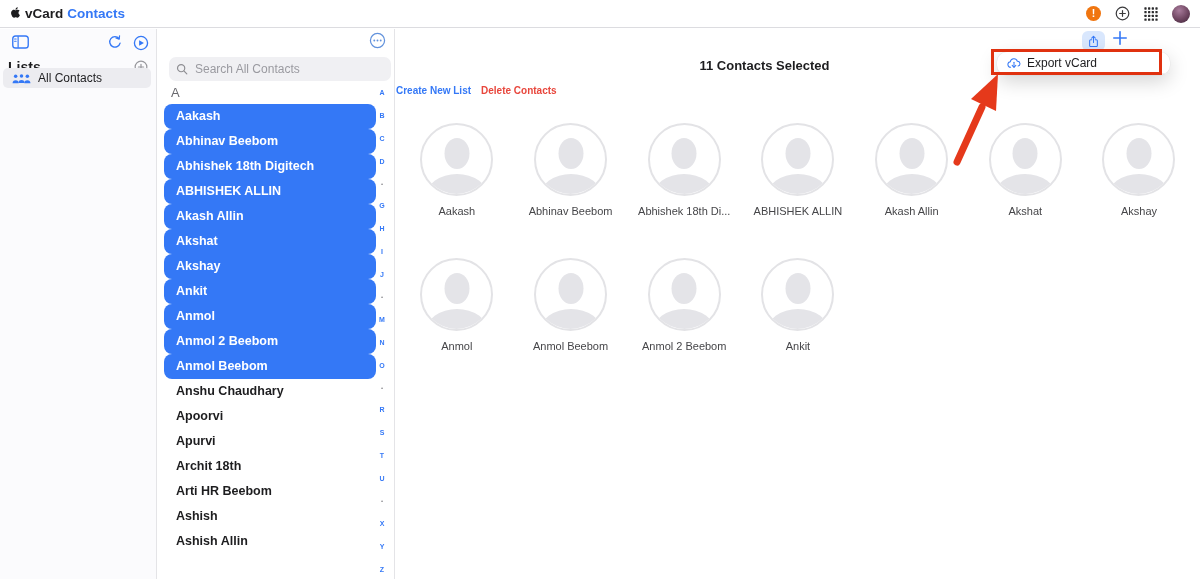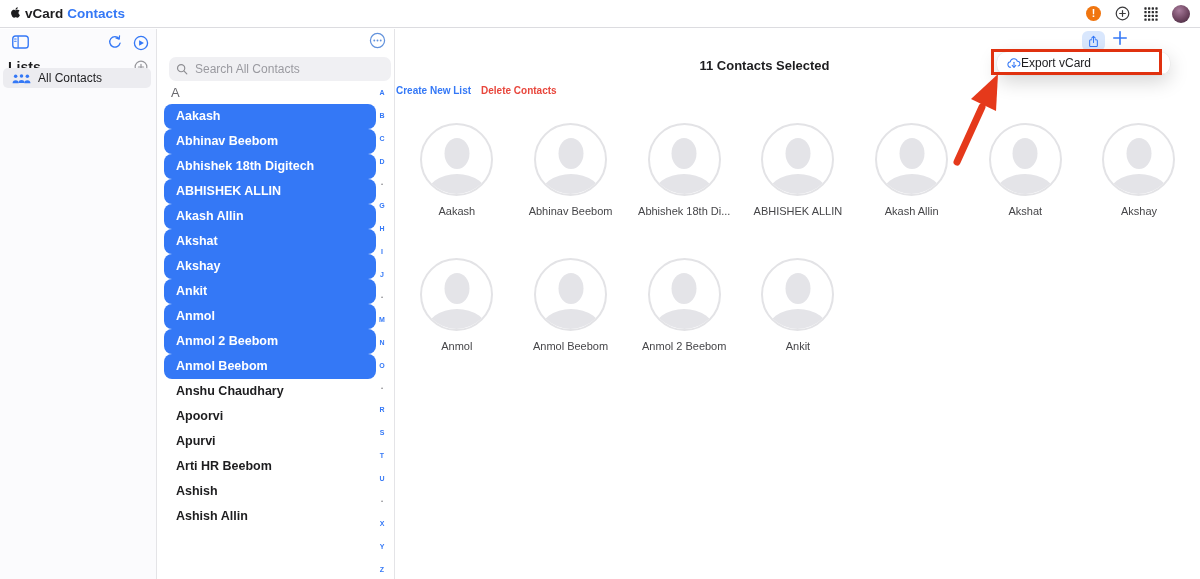--- a/index.html
+++ b/index.html
@@ -64,21 +64,21 @@
   .avatar{width:69px;height:69px;border-radius:50%;border:2.5px solid #e3e3e6;background:#fff;
           position:relative;overflow:hidden;margin:0 auto;}
   .avatar .head{position:absolute;left:50%;top:13px;transform:translateX(-50%);width:25px;
                 height:31px;border-radius:50%;background:#e4e4e8;}
   .avatar .torso{position:absolute;left:50%;top:49px;transform:translateX(-50%);width:62px;
                  height:44px;border-radius:50%;background:#e4e4e8;}
   .clabel{margin-top:9px;font-size:11px;color:#464649;white-space:nowrap;}
   
   .menu{position:absolute;left:997px;top:52px;width:173px;background:#fff;border-radius:10px;
         box-shadow:0 0 0 0.5px rgba(0,0,0,.05),0 6px 20px rgba(0,0,0,.18);z-index:40;padding:1px 0;}
-  .menu-item{height:20px;display:flex;align-items:center;gap:0;padding:0 10px;font-size:12px;
+  .menu-item{height:20px;display:flex;align-items:center;gap:6px;padding:0 10px;font-size:12px;
              color:#1d1d1f;cursor:pointer;}
   .menu-divider{height:1px;background:#ececee;}
   
   .red-box{position:absolute;left:991px;top:49px;width:165px;height:20px;border:3px solid #e0310f;z-index:60;}
   .arrow-svg{position:absolute;left:0;top:0;z-index:70;pointer-events:none;}
 </style>
 </head>
 <body>
 
 <div class="stage">
@@ -243,20 +243,23 @@
 
 
         <div class="row">
           <span>Apoorvi</span>
         </div>
 
         <div class="row">
           <span>Apurvi</span>
         </div>
 
+        <div class="row">
+          <span>Archit 18th</span>
+        </div>
 
         <div class="row">
           <span>Arti HR Beebom</span>
         </div>
 
         <div class="row">
           <span>Ashish</span>
         </div>
 
         <div class="row">

